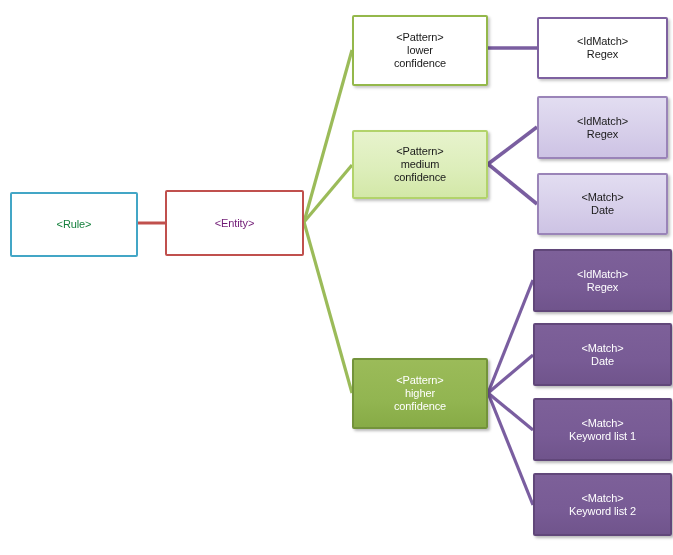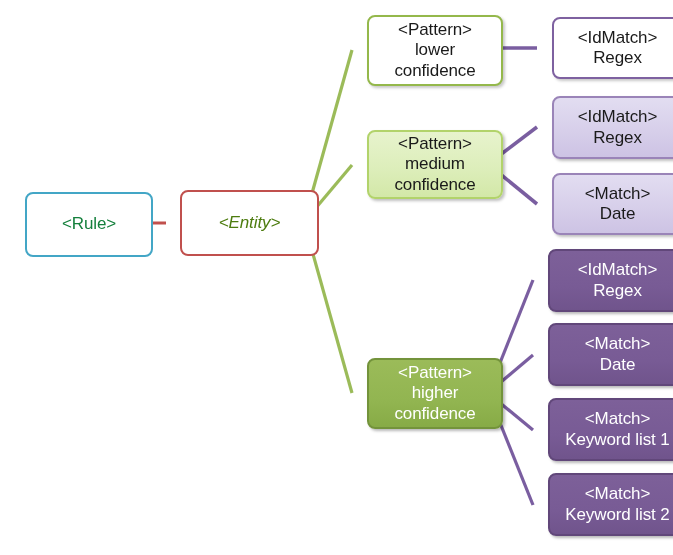--- a/index.html
+++ b/index.html
@@ -25,47 +25,45 @@
     height: 555px;
     pointer-events: none;
   }
   .node {
     position: absolute;
     box-sizing: border-box;
     display: flex;
     align-items: center;
     justify-content: center;
     text-align: center;
-    border-radius: 8px;
+    border-radius: 2px;
     border-style: solid;
-    font-size: 17px;
+    font-size: 11px;
     line-height: 1.18;
     letter-spacing: -0.1px;
     z-index: 3;
-    margin-left: 15px;
   }
   .node .lbl {
     display: block;
     width: 100%;
     padding: 0 4px;
     white-space: pre-line;
   }
   
   .v-rule {
     background: #ffffff;
     border-width: 2.5px;
     border-color: #43a6c6;
     color: #15803d;
   }
   .v-entity {
     background: #ffffff;
     border-width: 2.5px;
     border-color: #c0504d;
-    color: #4d7c0f;
-    font-style: italic;
+    color: #701a75;
   }
   .v-pattern-white {
     background: #ffffff;
     border-width: 2.5px;
     border-color: #94b84b;
     color: #1a1a1a;
     box-shadow: 2px 2px 3px rgba(0,0,0,0.22);
   }
   .v-pattern-light {
     background: linear-gradient(180deg, #e7f3cd 0%, #ddeebb 55%, #d3e8a8 100%);

